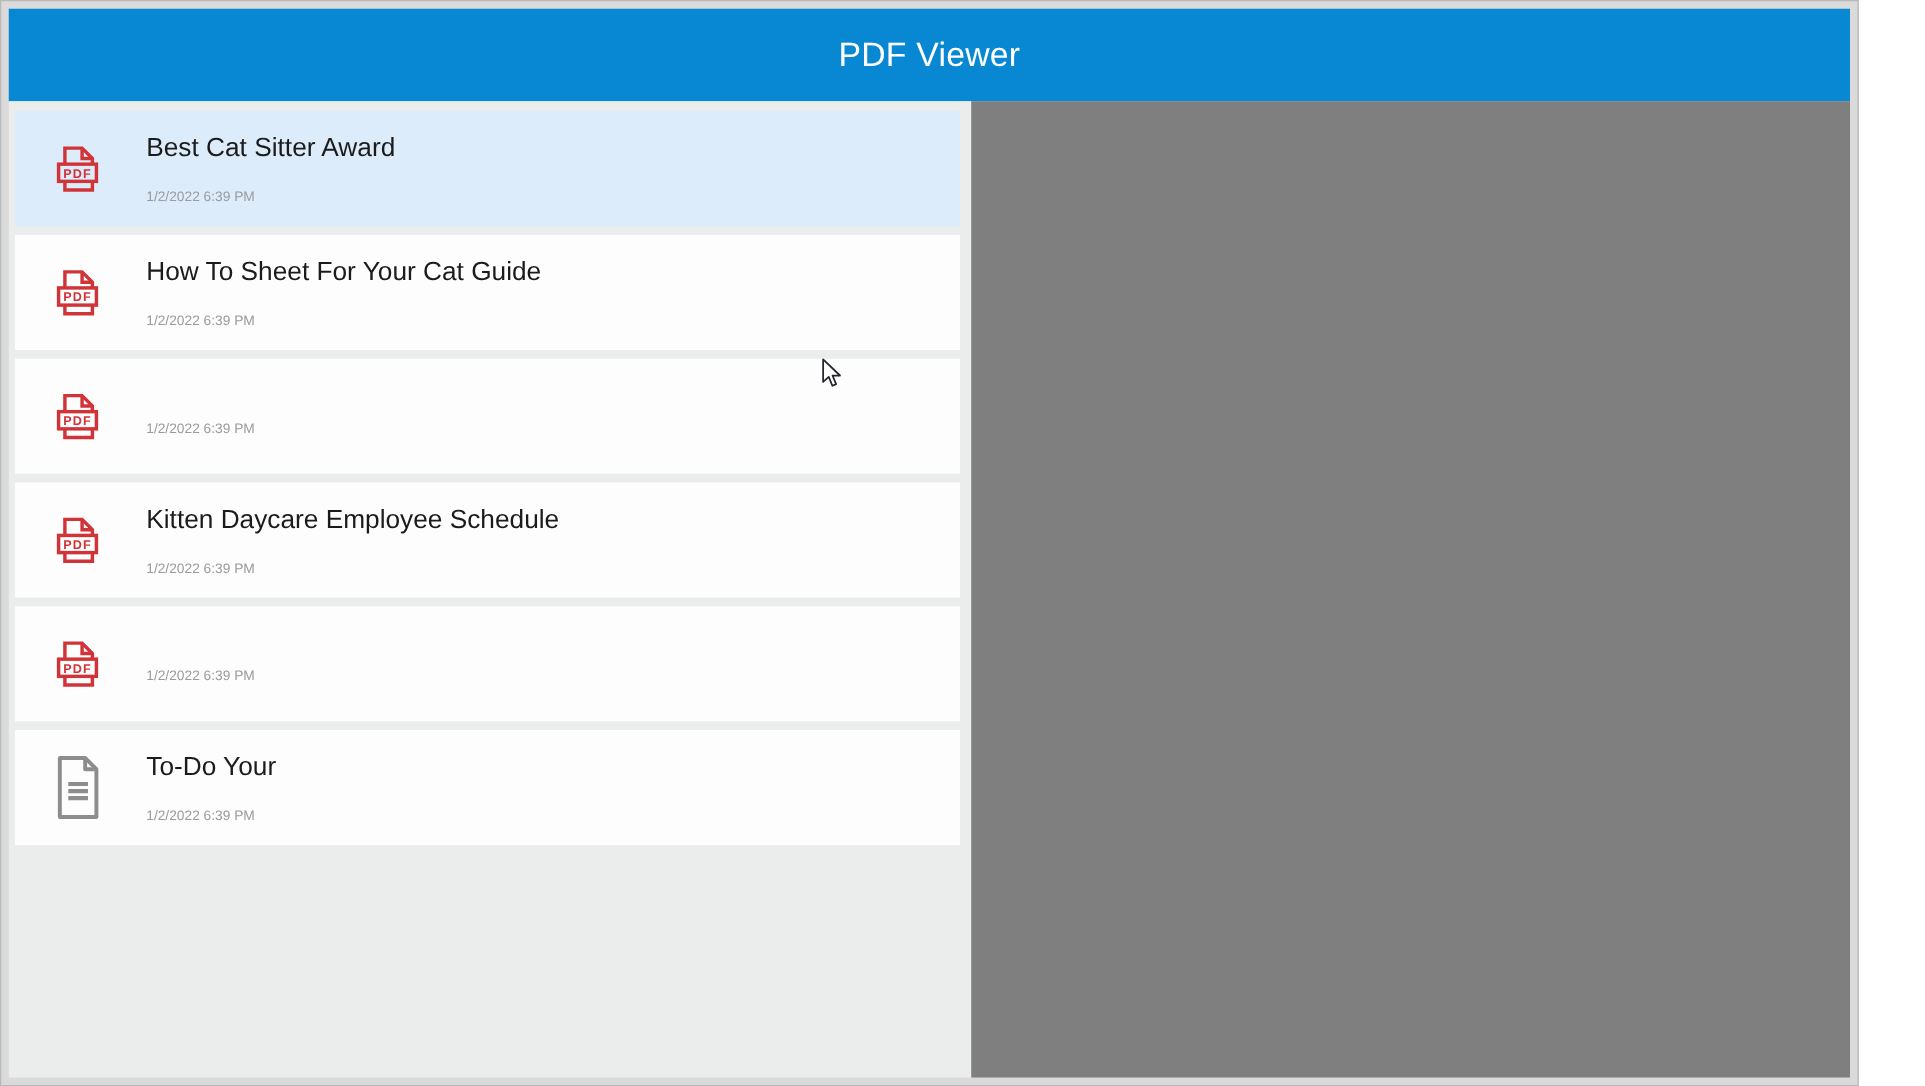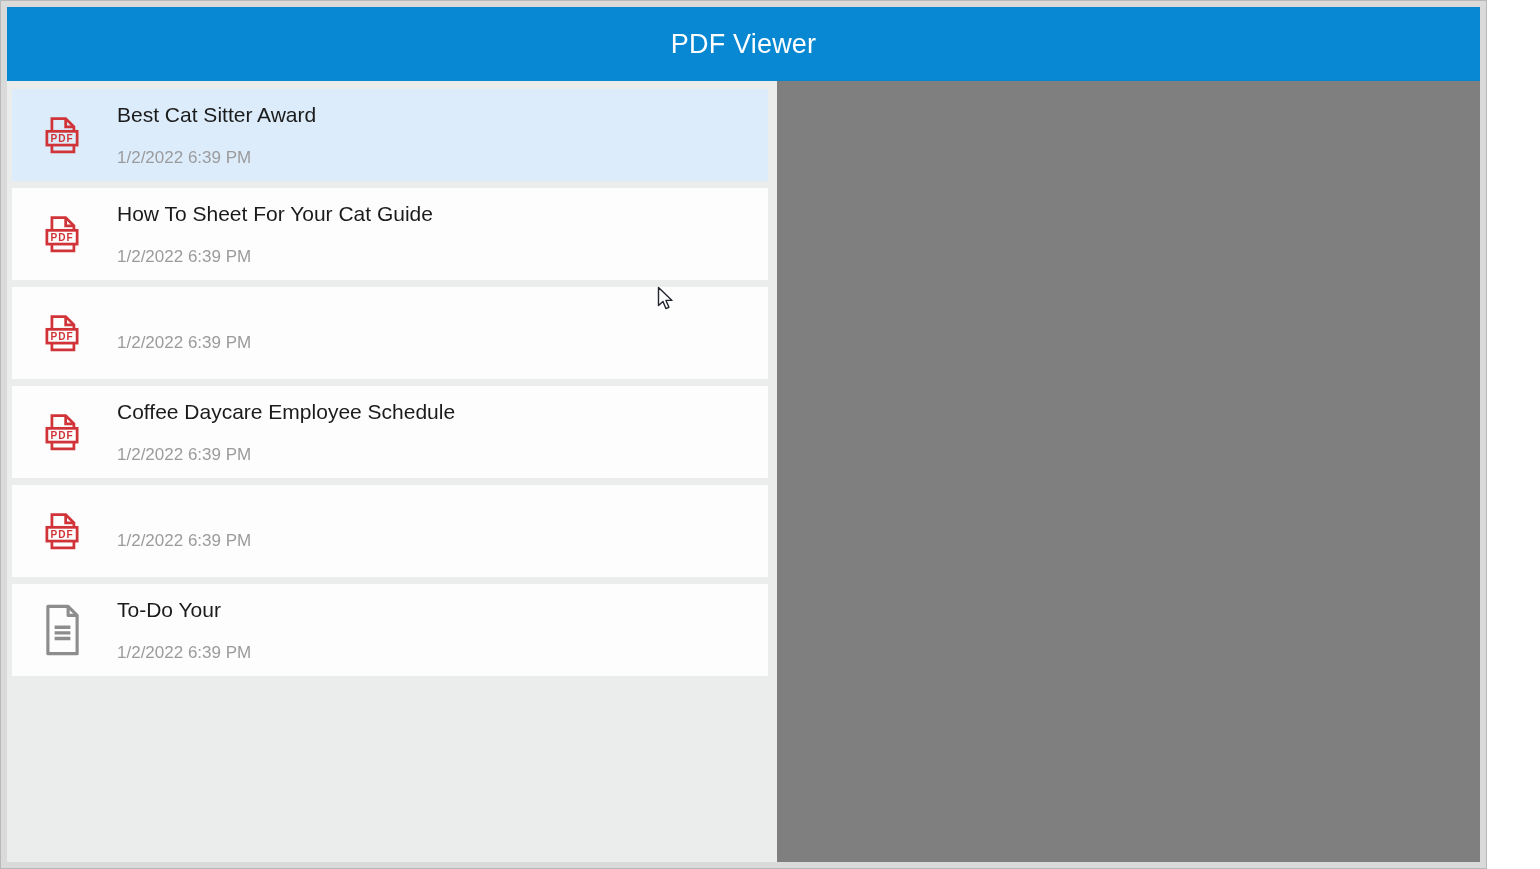--- a/index.html
+++ b/index.html
@@ -85,21 +85,21 @@
     display: flex;
     flex-direction: column;
   }
   .file-title {
     font-size: 21px;
     color: var(--title-text);
     line-height: 1.2;
     white-space: nowrap;
   }
   .file-date {
-    font-size: 17px;
+    font-size: 11px;
     color: var(--date-text);
     margin-top: 20px;
     white-space: nowrap;
   }
   .mouse-cursor {
     position: absolute;
     left: 656px;
     top: 285px;
     pointer-events: none;
   }
@@ -161,21 +161,21 @@
     <span class="icon-wrap">
             <svg viewBox="0 0 48 48" width="44" height="46" aria-hidden="true">
     <path d="M13 20 V6 H28 L37 15 V20" fill="none" stroke="var(--pdf-red)" stroke-width="3"></path>
     <path d="M28 6 V15 H37" fill="none" stroke="var(--pdf-red)" stroke-width="3"></path>
     <path d="M13 35 V42.5 H37 V35" fill="none" stroke="var(--pdf-red)" stroke-width="3"></path>
     <rect x="7.5" y="20" width="33" height="15" fill="none" stroke="var(--pdf-red)" stroke-width="3"></rect>
     <text class="pdf-band-text" x="24" y="31.8" text-anchor="middle" font-size="11" font-weight="bold" letter-spacing="1" fill="var(--pdf-red)" font-family="Liberation Sans, sans-serif">PDF</text>
   </svg>
           </span>
     <span class="meta">
-      <span class="file-title">Coffee Daycare Employee Schedule</span>
+      <span class="file-title">Kitten Daycare Employee Schedule</span>
       <span class="file-date">1/2/2022 6:39 PM</span>
     </span>
   </div>
         <div class="file-row">
     <span class="icon-wrap">
             <svg viewBox="0 0 48 48" width="44" height="46" aria-hidden="true">
     <path d="M13 20 V6 H28 L37 15 V20" fill="none" stroke="var(--pdf-red)" stroke-width="3"></path>
     <path d="M28 6 V15 H37" fill="none" stroke="var(--pdf-red)" stroke-width="3"></path>
     <path d="M13 35 V42.5 H37 V35" fill="none" stroke="var(--pdf-red)" stroke-width="3"></path>
     <rect x="7.5" y="20" width="33" height="15" fill="none" stroke="var(--pdf-red)" stroke-width="3"></rect>

